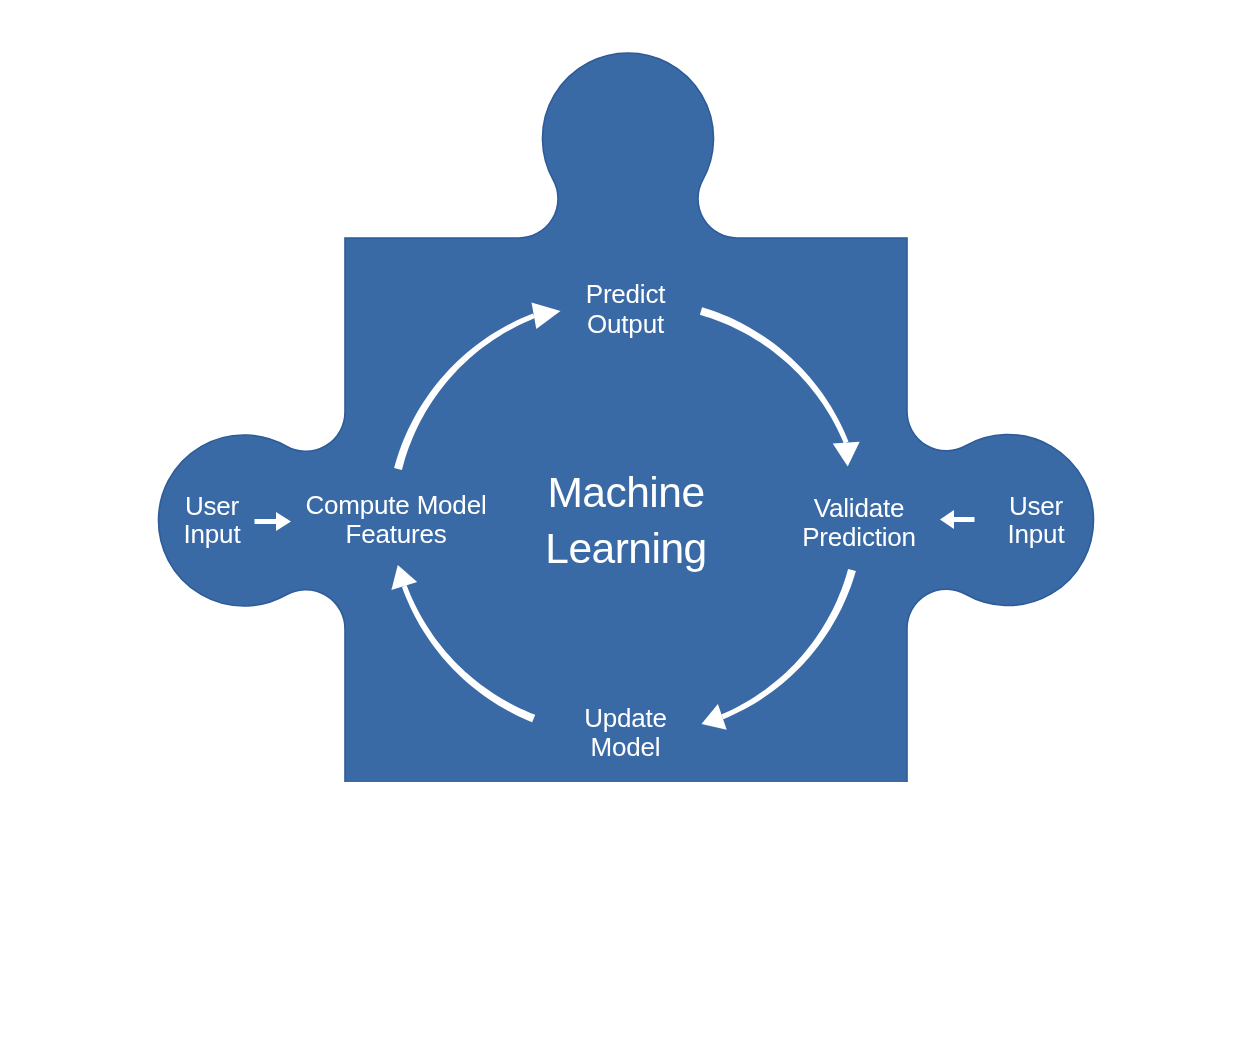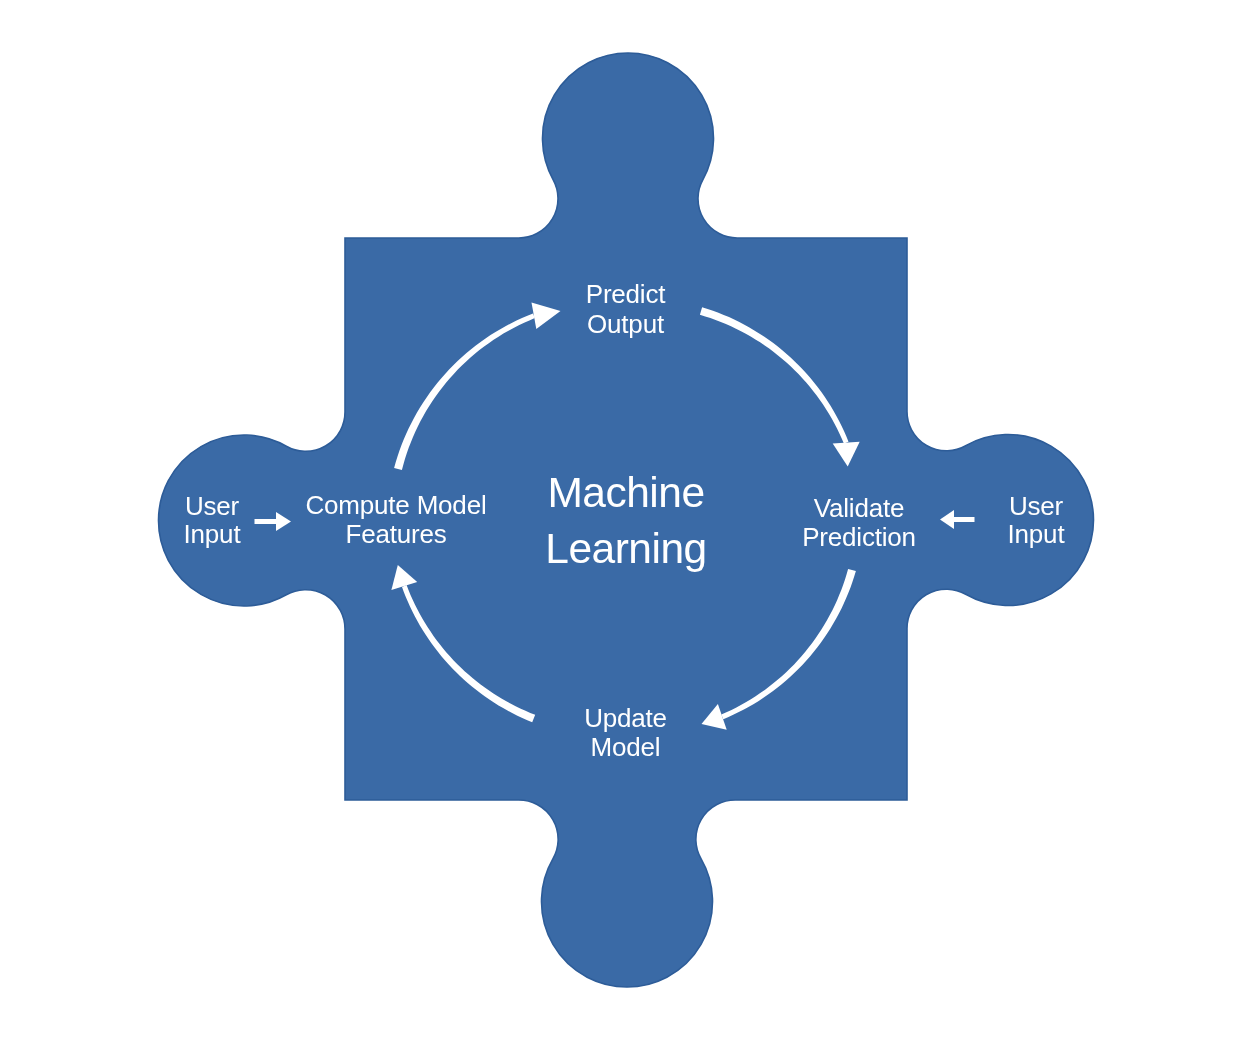--- a/index.html
+++ b/index.html
@@ -1,16 +1,16 @@
 <!DOCTYPE html>
 <html><head>
 <meta charset="utf-8">
 <style>
   html,body{margin:0;padding:0;background:#ffffff;}
-  .wrap{width:1250px;height:1042px;position:relative;overflow:hidden;background:#ffffff;}
+  .wrap{width:1250px;height:782px;position:relative;overflow:hidden;background:#ffffff;}
   text{font-family:"Liberation Sans",sans-serif;fill:#ffffff;}
   .lbl{font-size:26px;letter-spacing:-0.2px;}
   .big{font-size:42.5px;letter-spacing:-0.5px;}
 </style>
 </head>
 <body>
 <div class="wrap">
 <svg width="1250" height="1042" viewBox="0 0 1250 1042">
   <rect x="0" y="0" width="1250" height="1042" fill="#ffffff"></rect>
 

